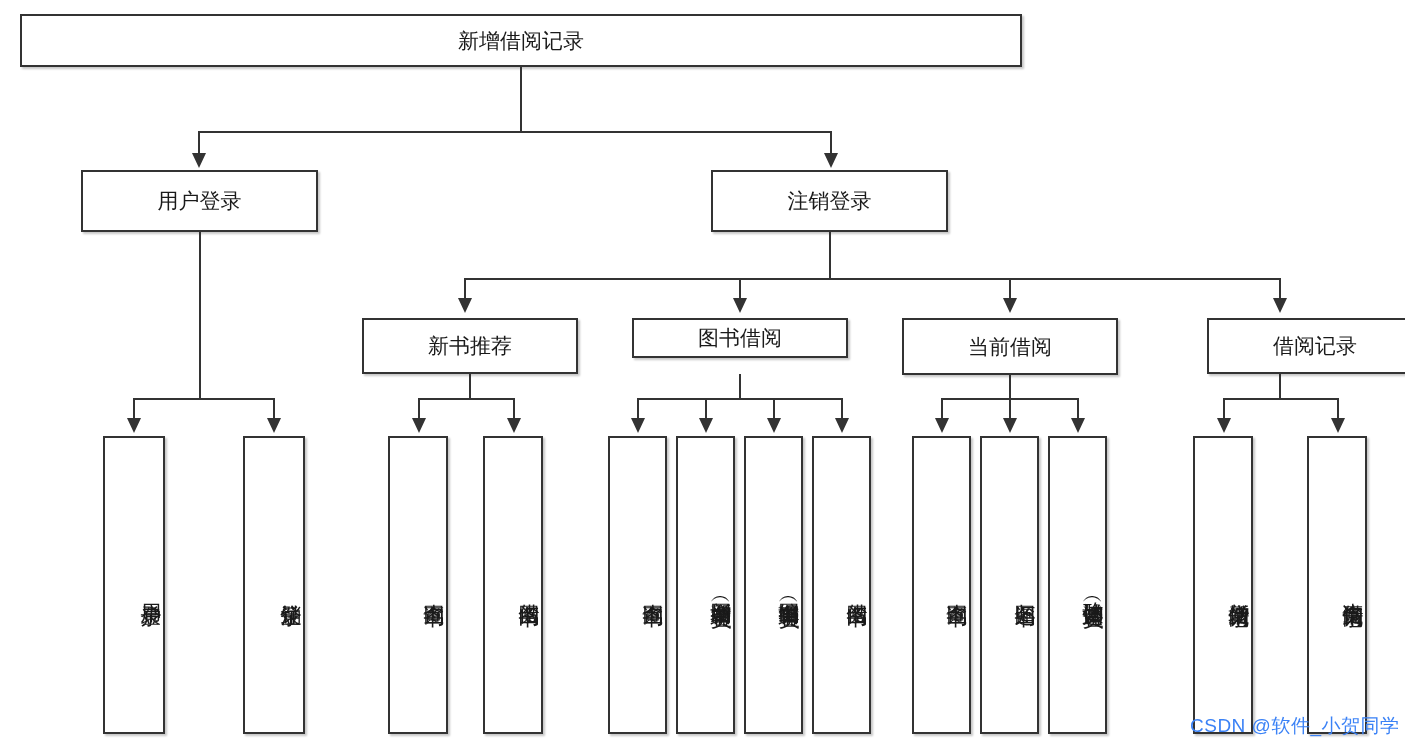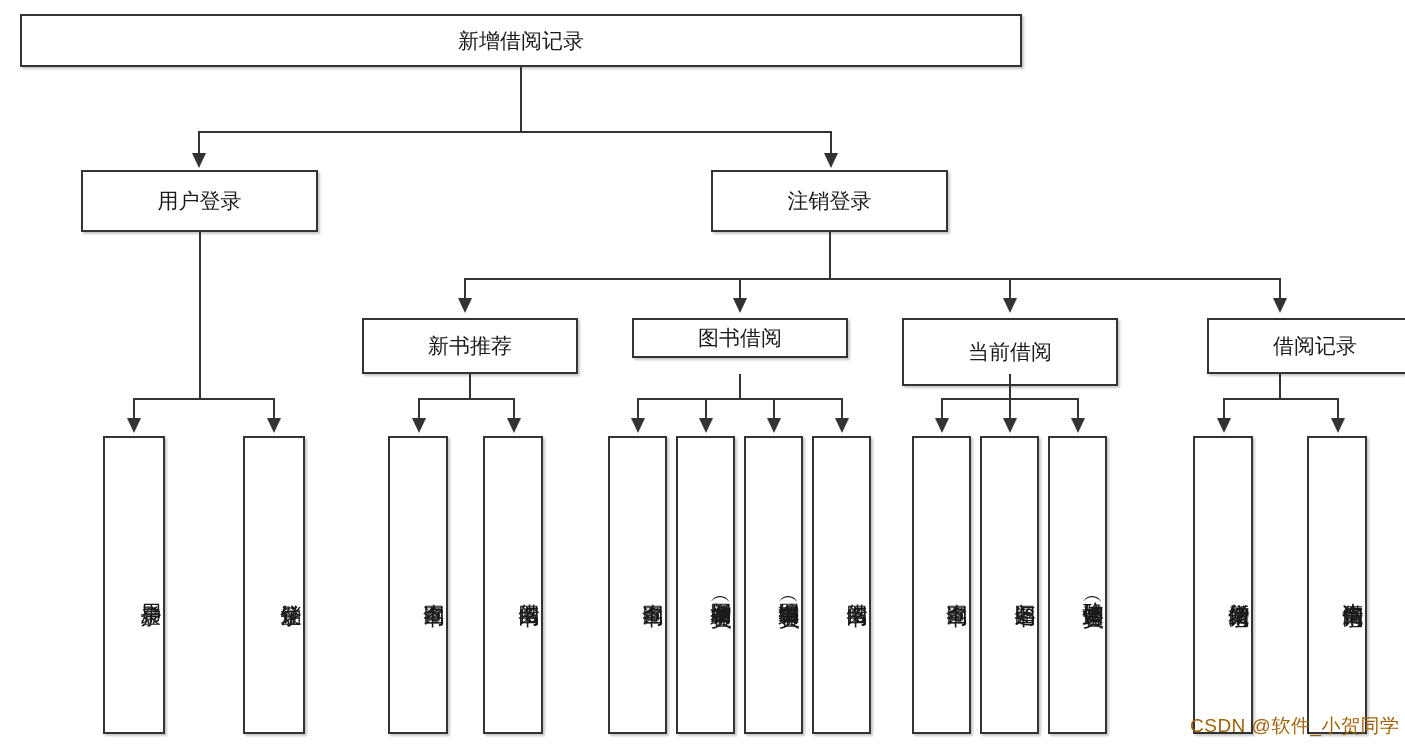--- a/index.html
+++ b/index.html
@@ -56,21 +56,21 @@
   .arrow {
     position: absolute;
     width: 0;
     height: 0;
     border-left: 7px solid transparent;
     border-right: 7px solid transparent;
     border-top: 15px solid #333333;
   }
   .watermark {
     position: absolute;
-    color: #a16207;
+    color: #3b82f6;
     font-size: 19px;
     white-space: nowrap;
     letter-spacing: 0.5px;
   }
 </style>
 </head>
 <body>
 
 <div id="canvas">
 
@@ -118,21 +118,21 @@
   <div class="arrow" style="left:1003px; top:298px;"></div>
   <div class="conn v" style="left:1279px; top:278px; height:22px;"></div>
   <div class="arrow" style="left:1273px; top:298px;"></div>
 
   <div class="node lvl3" style="left:362px; top:318px; width:216px; height:56px;">
     <span>新书推荐</span>
   </div>
   <div class="node lvl3" style="left:632px; top:318px; width:216px; height:40px;">
     <span>图书借阅</span>
   </div>
-  <div class="node lvl3" style="left:902px; top:318px; width:216px; height:68px;">
+  <div class="node lvl3" style="left:902px; top:318px; width:216px; height:57px;">
     <span>当前借阅</span>
   </div>
   <div class="node lvl3" style="left:1207px; top:318px; width:216px; height:56px;">
     <span>借阅记录</span>
   </div>
 
   <div class="conn v" style="left:469px; top:374px; height:24px;"></div>
   <div class="conn h" style="left:418px; top:398px; width:95px;"></div>
   <div class="conn v" style="left:418px; top:398px; height:22px;"></div>
   <div class="arrow" style="left:412px; top:418px;"></div>

